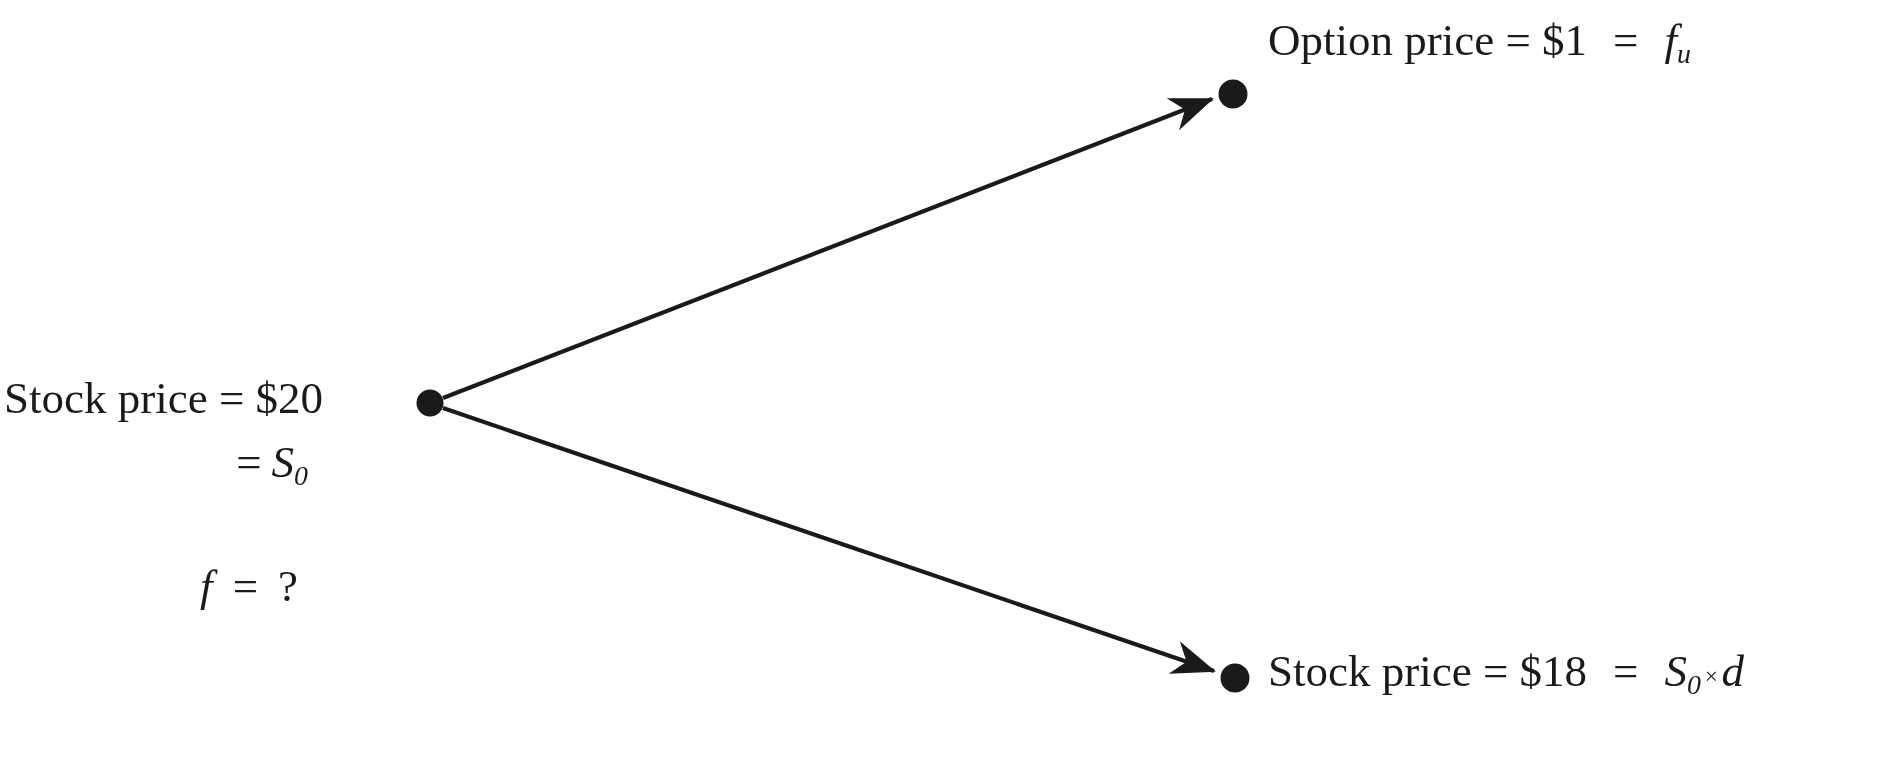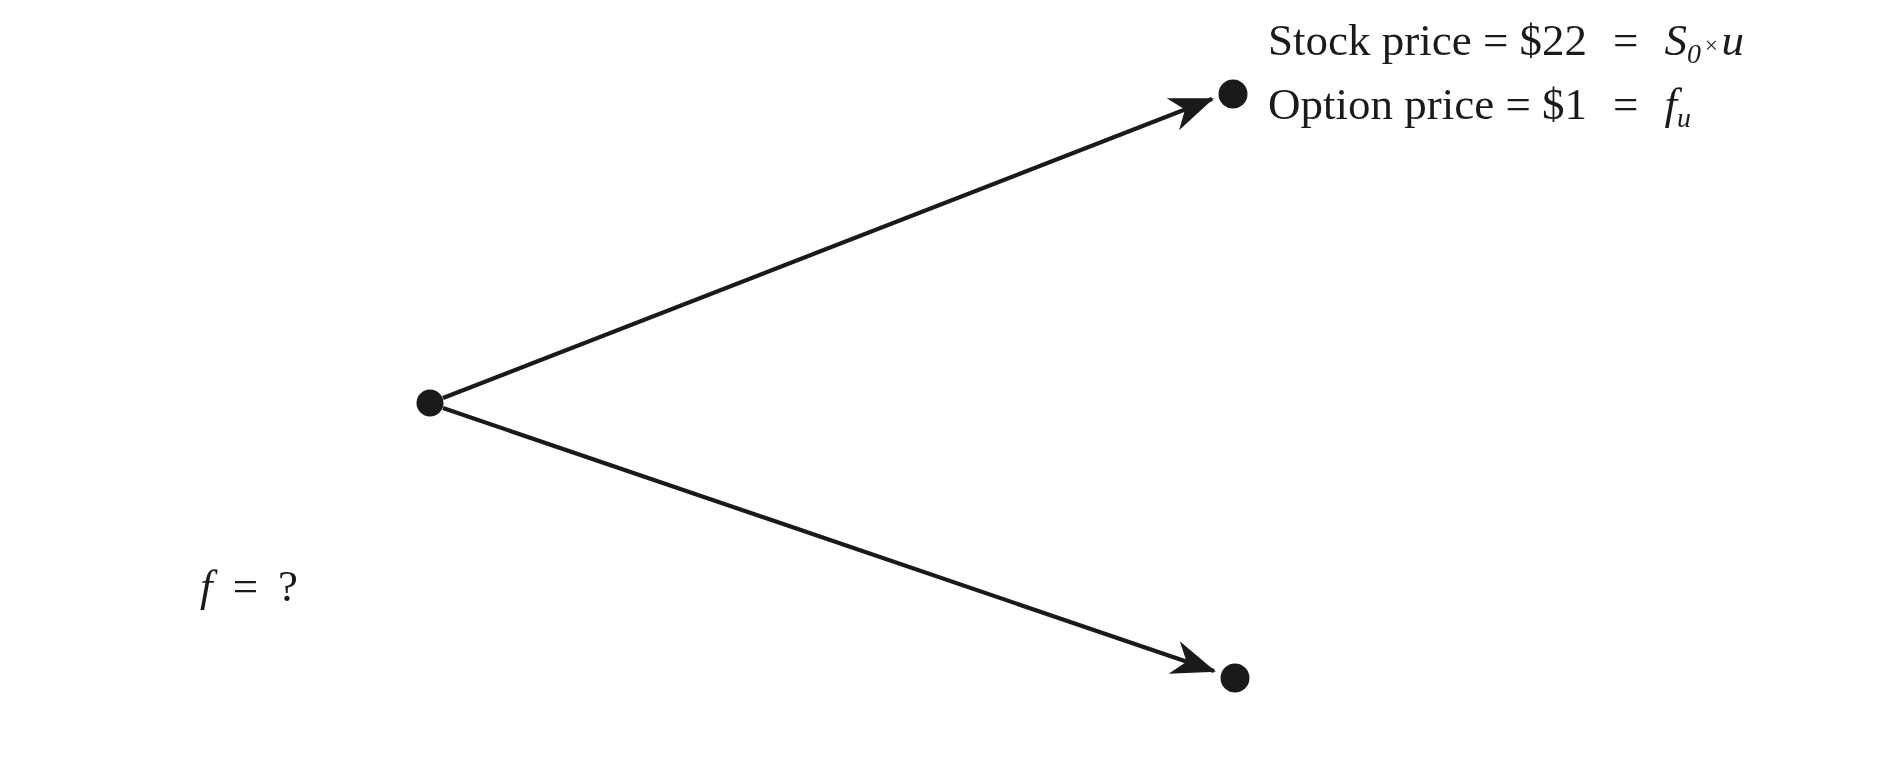--- a/index.html
+++ b/index.html
@@ -115,26 +115,30 @@
 
     <line x1="443" y1="398" x2="1212" y2="99" stroke="#1a1a1a" stroke-width="4.2" marker-end="url(#arrowhead)"></line>
 
     <line x1="443" y1="408" x2="1214" y2="671" stroke="#1a1a1a" stroke-width="4.2" marker-end="url(#arrowhead)"></line>
 
     <circle cx="430" cy="403" r="13.5" fill="#1a1a1a"></circle>
     <circle cx="1233" cy="94" r="14.5" fill="#1a1a1a"></circle>
     <circle cx="1235" cy="678" r="14.5" fill="#1a1a1a"></circle>
   </svg>
 
+  <div class="root-labels">
+    <span class="root-line1">Stock price = $20</span>
+    <span class="root-line2"><span>=</span><span class="gap-sm"></span><span class="mi">S</span><span class="sub">0</span></span>
+  </div>
 
   <div class="f-line"><span class="mi">f</span><span class="gap-md"></span><span>=</span><span class="gap-md"></span><span>?</span></div>
 
   <div class="node-labels" id="labels-up">
-    <span class="row"><span>Stock price = $22</span><span class="gap-lg"></span><span>=</span><span class="gap-lg"></span><span class="mi">S</span><span class="sub">0</span><span class="times">×</span><span class="mi">u</span></span>
 
     <span class="row"><span>Option price = $1</span><span class="gap-lg"></span><span>=</span><span class="gap-lg"></span><span class="mi">f</span><span class="sub-up">u</span></span>
   </div>
 
   <div class="node-labels" id="labels-down">
+    <span class="row"><span>Stock price = $18</span><span class="gap-lg"></span><span>=</span><span class="gap-lg"></span><span class="mi">S</span><span class="sub">0</span><span class="times">×</span><span class="mi">d</span></span>
 
   </div>
 
 </div>
 
 </body></html>

